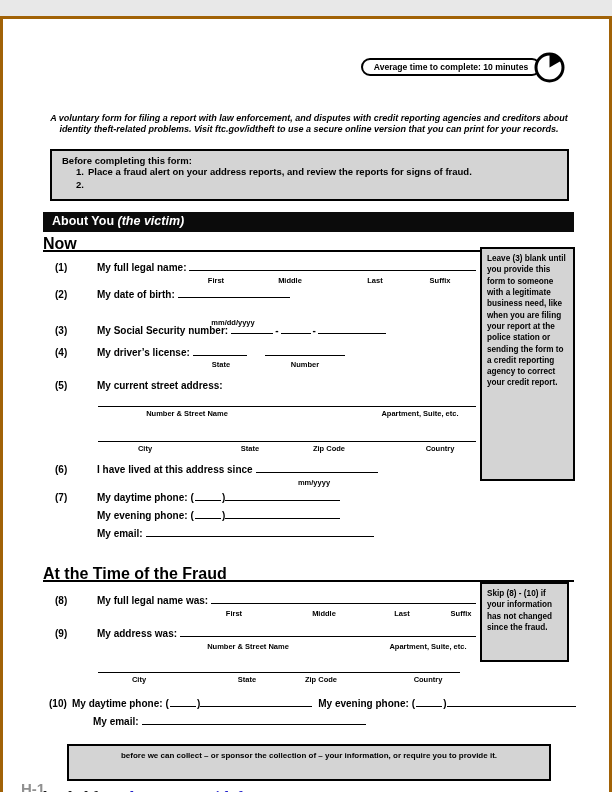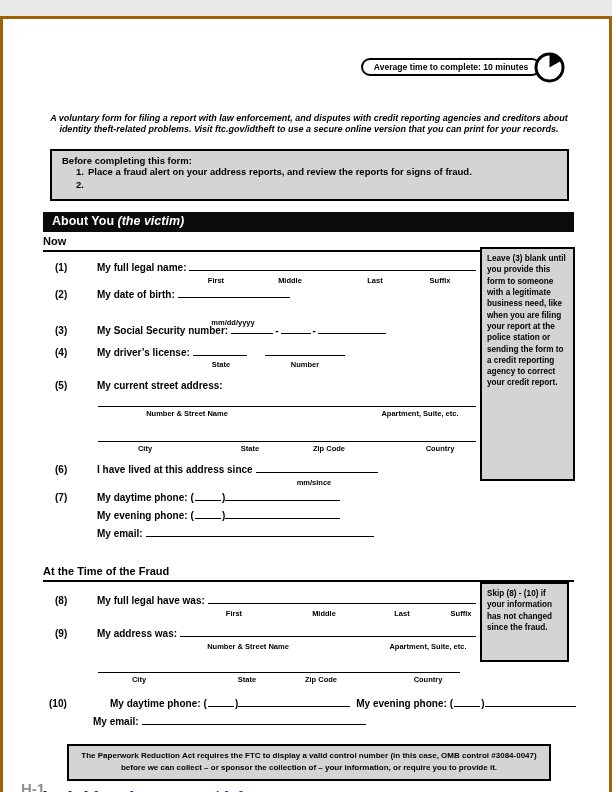--- a/index.html
+++ b/index.html
@@ -22,21 +22,21 @@
     font-size: 9px; font-style: italic; line-height: 1.25; }
   
   .beforebox { position: absolute; left: 47px; top: 130px; width: 519px; height: 52px;
     background: #d4d4d4; border: 2px solid #000; padding: 4px 10px; font-size: 9.5px; }
   .bitem { display: flex; padding-left: 8px; line-height: 1.32; }
   .bnum { width: 14px; text-align: right; margin-right: 4px; flex: none; }
   
   .sectionbar { position: absolute; left: 40px; top: 193px; width: 531px; height: 20px;
     background: #0b0b0b; color: #fff; font-size: 12.5px; line-height: 19px; padding-left: 9px; }
   .sectionbar em { font-style: italic; }
-  .subhead { position: absolute; left: 40px; font-size: 11px; }
+  .subhead { position: absolute; left: 40px; font-size: 16px; }
   .rule { position: absolute; left: 40px; width: 531px; border-top: 2px solid #000; }
   
   .sidenote { position: absolute; background: #d4d4d4; border: 2px solid #000;
     font-size: 8.2px; line-height: 1.38; padding: 4px 5px; }
   
   .row { position: absolute; display: flex; align-items: baseline; font-size: 10px;
     white-space: nowrap; height: 13px; }
   .num { width: 42px; flex: none; }
   .lbl { flex: none; }
   .blank { flex: none; border-bottom: 1px solid #000; height: 9px; margin-left: 3px; }
@@ -153,21 +153,21 @@
     <span style="left:326px">Zip Code</span>
     <span style="left:437px">Country</span>
   </div>
 
   <div class="row" style="left:52px; top:445px">
     <span class="num">(6)</span>
     <span class="lbl">I have lived at this address since</span>
     <span class="blank" style="width:122px"></span>
   </div>
   <div class="subrow" style="top:459px">
-    <span style="left:311px">mm/since</span>
+    <span style="left:311px">mm/yyyy</span>
   </div>
 
   <div class="row" style="left:52px; top:473px">
     <span class="num">(7)</span>
     <span class="lbl">My daytime phone:</span>
     <span class="lbl paren">(</span>
     <span class="blank" style="width:26px; margin-left:1px"></span>
     <span class="lbl parenc">)</span>
     <span class="blank" style="width:115px; margin-left:0"></span>
   </div>
@@ -183,21 +183,21 @@
     <span class="blank" style="width:228px"></span>
   </div>
 
   <div class="subhead" style="top:546px">At the Time of the Fraud</div>
   <div class="rule" style="top:561px"></div>
 
   <div class="sidenote" style="left:477px; top:563px; width:89px; height:80px">Skip (8) - (10) if your information has not changed since the fraud.</div>
 
   <div class="row" style="left:52px; top:576px; width:421px">
     <span class="num">(8)</span>
-    <span class="lbl">My full legal have was:</span>
+    <span class="lbl">My full legal name was:</span>
     <span class="fill"></span>
   </div>
   <div class="subrow" style="top:590px">
     <span style="left:231px">First</span>
     <span style="left:321px">Middle</span>
     <span style="left:399px">Last</span>
     <span style="left:458px">Suffix</span>
   </div>
 
   <div class="row" style="left:52px; top:609px; width:421px">
@@ -211,39 +211,38 @@
   </div>
   <div class="line" style="left:95px; top:653px; width:362px"></div>
   <div class="subrow" style="top:656px">
     <span style="left:136px">City</span>
     <span style="left:244px">State</span>
     <span style="left:318px">Zip Code</span>
     <span style="left:425px">Country</span>
   </div>
 
   <div class="row" style="left:46px; top:679px; width:527px">
-    <span class="num" style="width:61px">(10)</span>
+    <span class="num" style="width:23px">(10)</span>
     <span class="lbl">My daytime phone:</span>
     <span class="lbl paren">(</span>
     <span class="blank" style="width:26px; margin-left:1px"></span>
     <span class="lbl parenc">)</span>
     <span class="blank" style="width:112px; margin-left:0"></span>
     <span class="lbl" style="margin-left:6px">My evening phone:</span>
     <span class="lbl paren">(</span>
     <span class="blank" style="width:26px; margin-left:1px"></span>
     <span class="lbl parenc">)</span>
     <span class="fill" style="margin-left:0"></span>
   </div>
   <div class="row" style="left:90px; top:697px">
     <span class="lbl">My email:</span>
     <span class="blank" style="width:224px"></span>
   </div>
 
   <div class="pworkbox">
-    <div>The Paperwork Reduction Act requires the FTC to display a valid control number (in this case, OMB control #3084-0047)</div>
     <div>before we can collect – or sponsor the collection of – your information, or require you to provide it.</div>
   </div>
 
   <div class="pagelabel">H-1</div>
   <div class="footer">
     <span>Downloaded from </span><a href="#">http://www.tidyforms.com</a>
   </div>
 
 </div>
 

